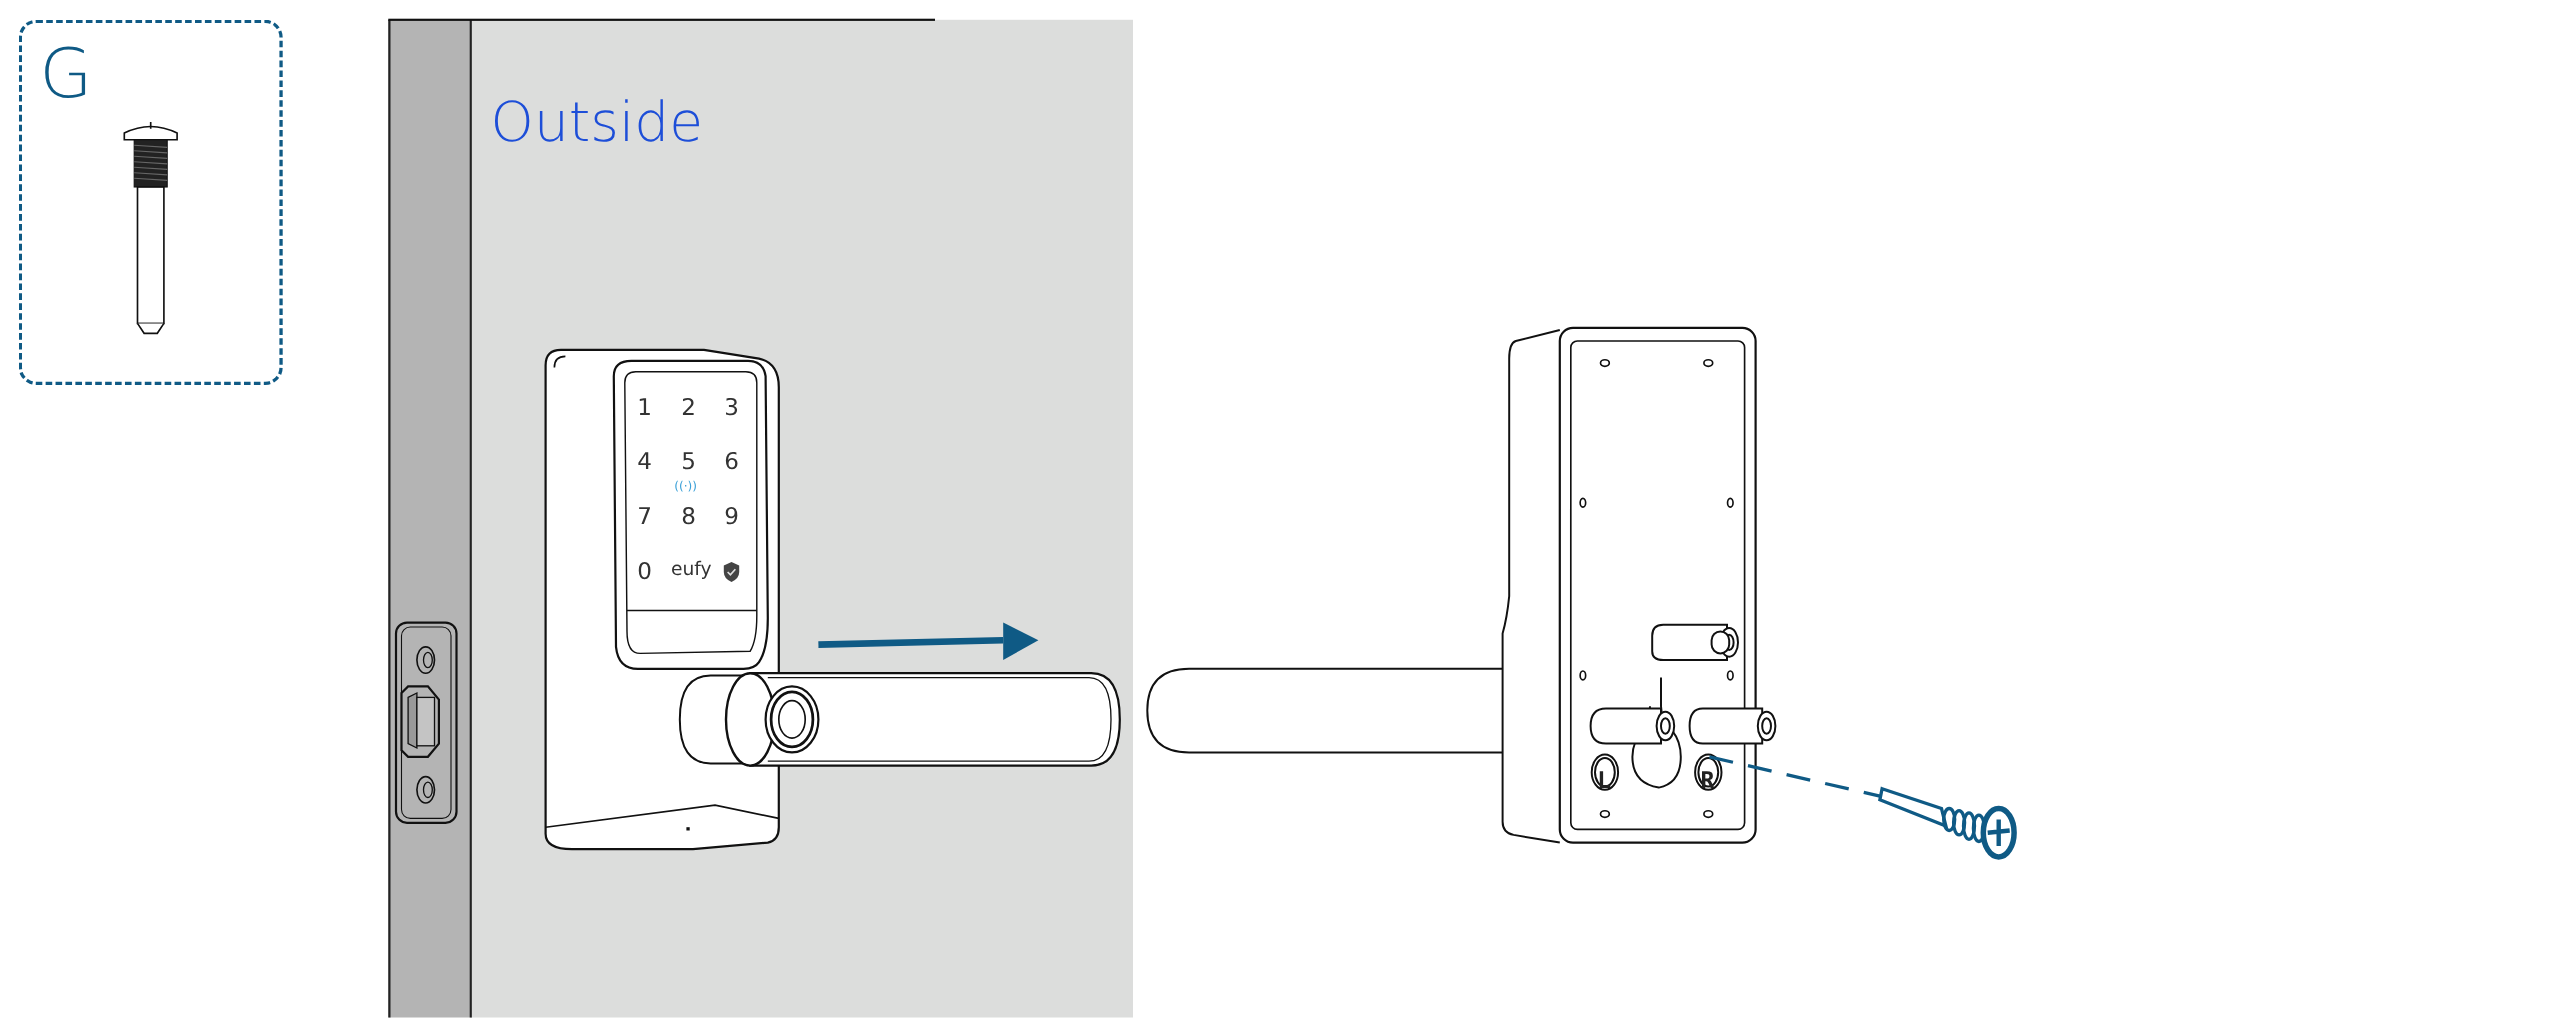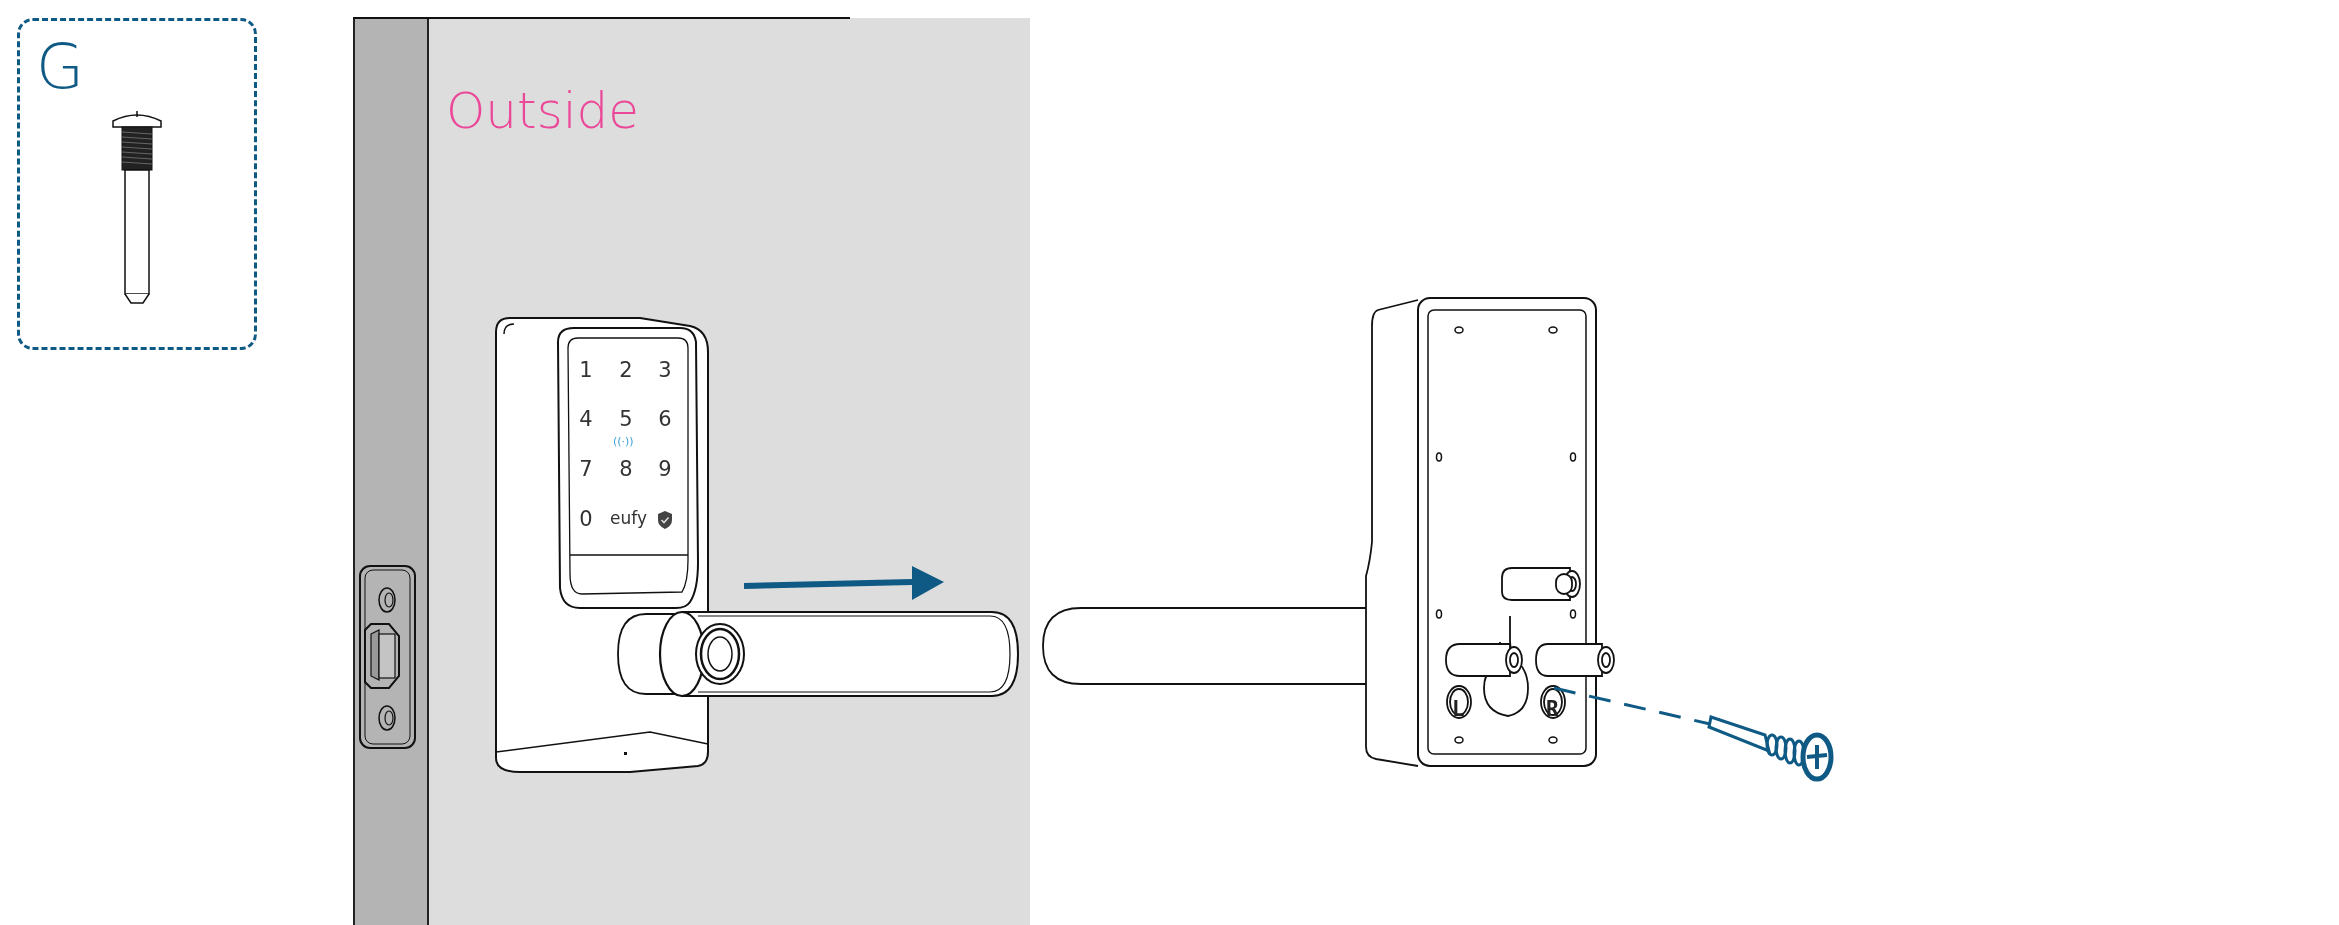--- a/index.html
+++ b/index.html
@@ -1,19 +1,19 @@
 <!DOCTYPE html>
 <html><head>
 <meta charset="utf-8">
 <style>
   html,body{margin:0;padding:0;background:#ffffff;}
   body{width:2339px;height:925px;position:relative;overflow:hidden;font-family:"Liberation Sans","DejaVu Sans",sans-serif;}
   .abs{position:absolute;}
   #stage{position:absolute;left:0;top:0;width:2339px;height:925px;}
-  .outside-label{position:absolute;left:446px;top:82px;font-size:50px;color:#ec4899;font-family:"DejaVu Sans",sans-serif;font-weight:300;letter-spacing:0px;}
+  .outside-label{position:absolute;left:446px;top:82px;font-size:50px;color:#1d4ed8;font-family:"DejaVu Sans",sans-serif;font-weight:300;letter-spacing:0px;}
   .part-letter{position:absolute;left:36px;top:30px;font-size:62px;color:#0f5a85;font-family:"DejaVu Sans",sans-serif;font-weight:300;}
   .key{position:absolute;font-size:21px;color:#333;font-family:"DejaVu Sans",sans-serif;text-align:center;width:24px;}
   .brand{position:absolute;font-size:17px;color:#333;font-family:"DejaVu Sans",sans-serif;}
   .side-label{position:absolute;font-size:21px;font-weight:bold;color:#222;font-family:"DejaVu Sans Mono",monospace;}
 </style>
 </head>
 <body>
 
 <div id="stage">
 

